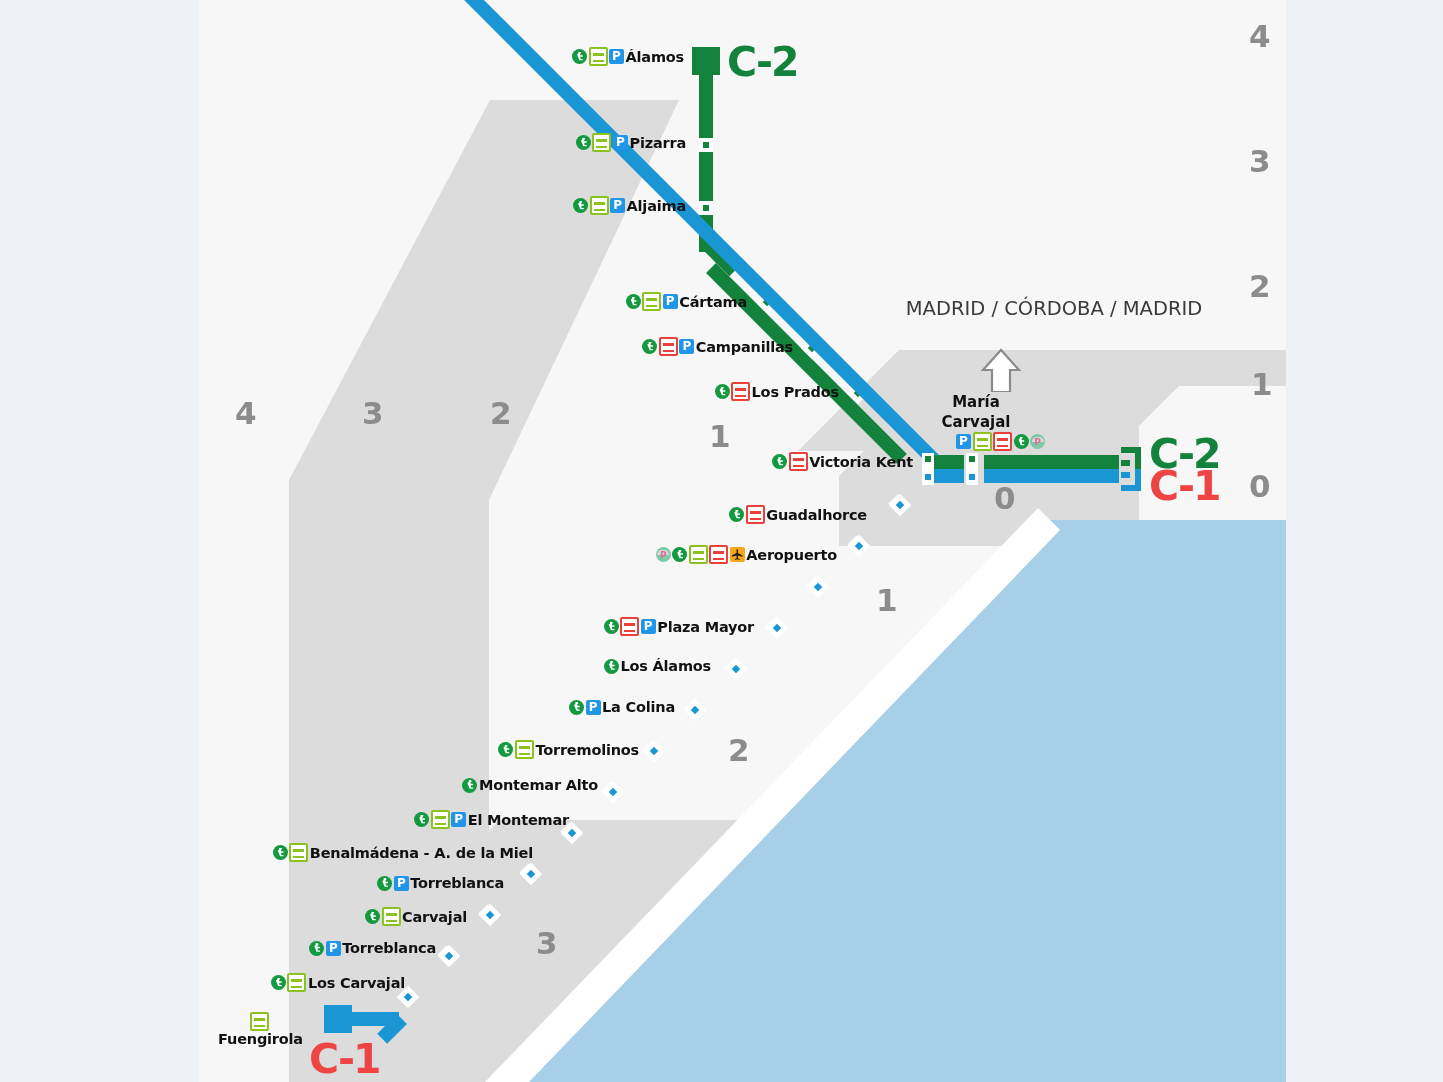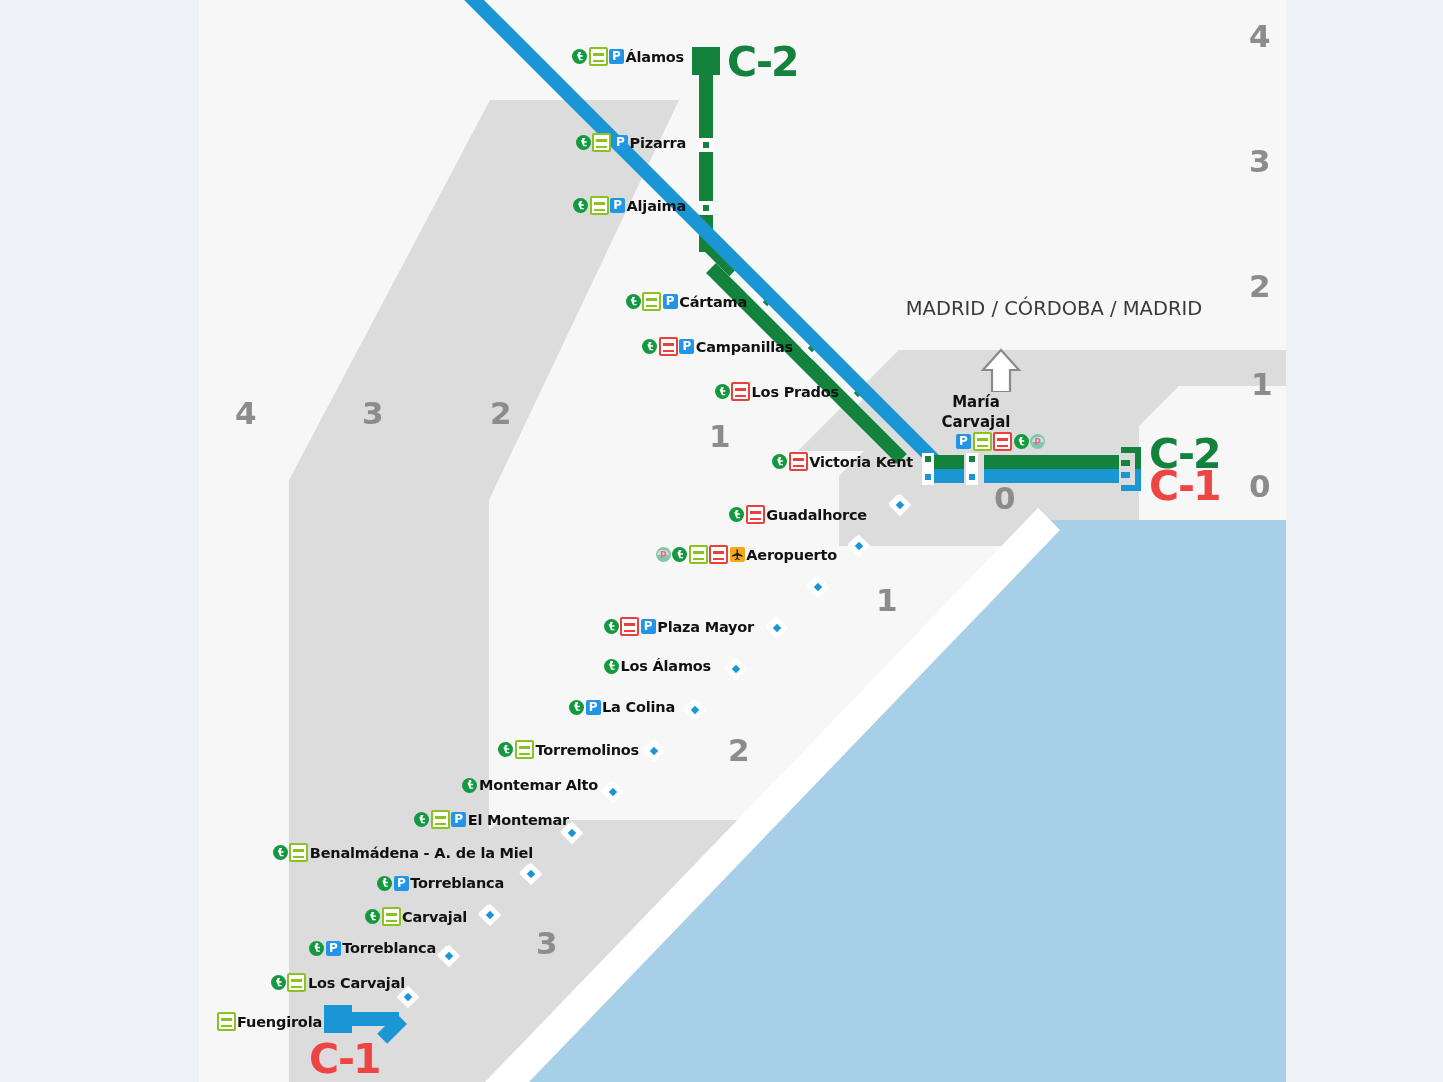--- a/index.html
+++ b/index.html
@@ -395,19 +395,19 @@
       <span class="ic ic-parking">P</span>
       <span class="nm">Torreblanca</span>
     </div>
 
     <div class="stn right" style="left:10px;top:973px;width:196px;">
       <span class="ic ic-access"></span>
       <span class="ic ic-ticket"></span>
       <span class="nm">Los Carvajal</span>
     </div>
 
-    <div class="stn right" style="left:0px;top:1012px;width:123px;">
+    <div class="stn right" style="left:0px;top:1012px;width:123px;flex-direction:column;">
       <span class="ic ic-ticket"></span>
       <span class="nm">Fuengirola</span>
     </div>
 
   </div>
 </div>
 
 </body></html>

